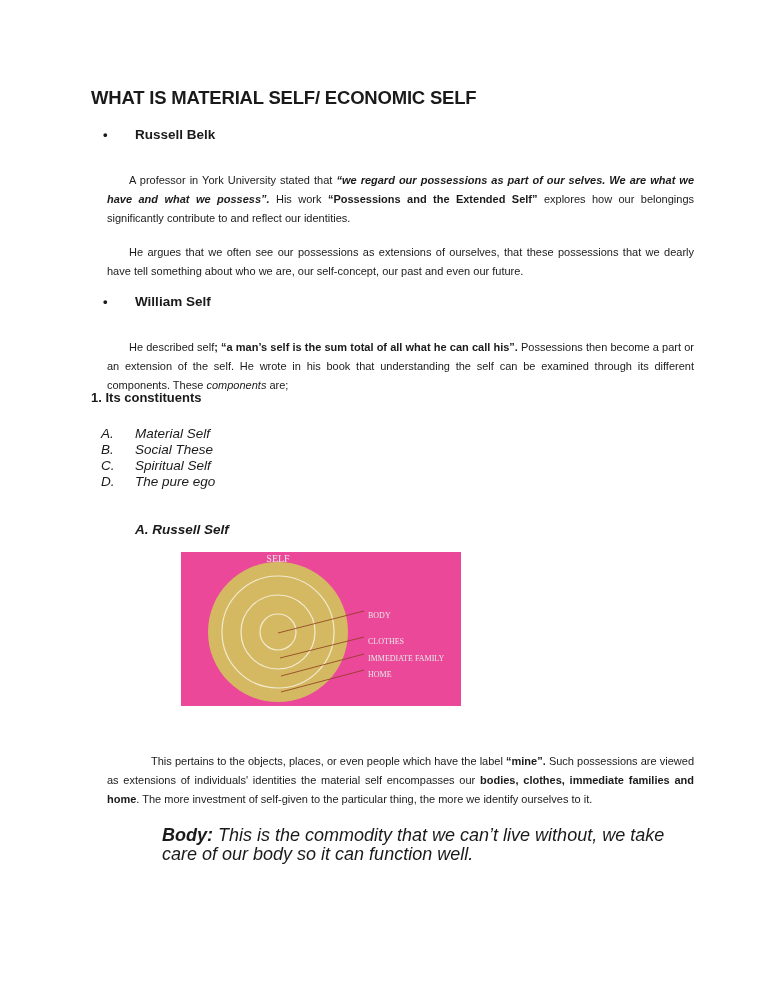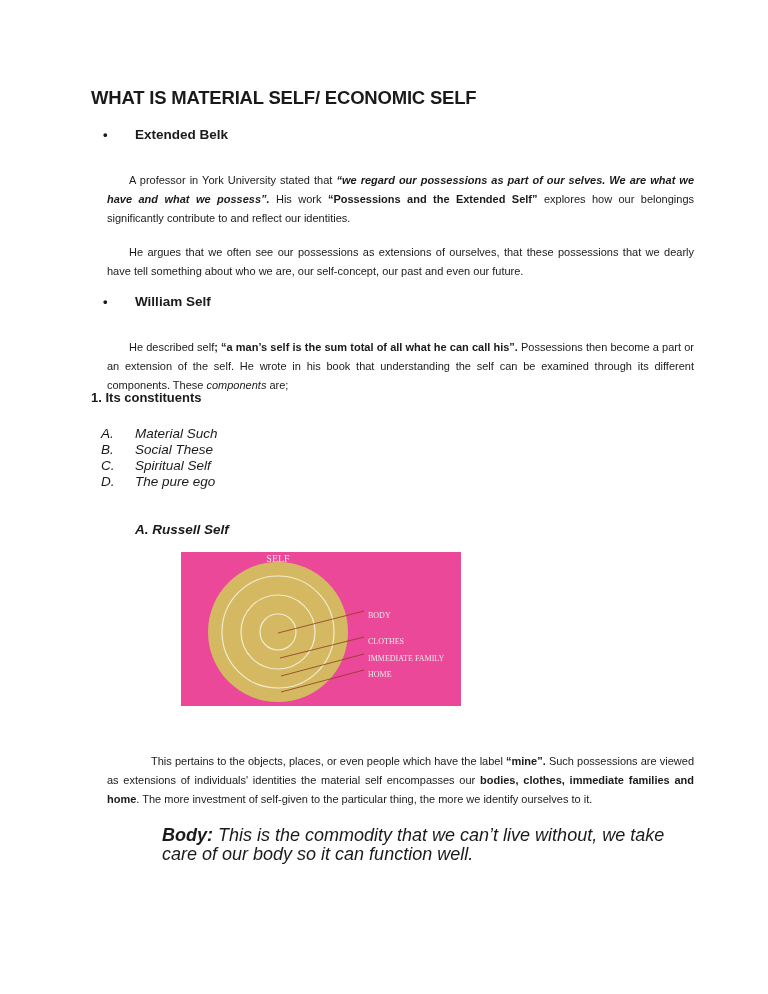--- a/index.html
+++ b/index.html
@@ -50,21 +50,21 @@
   </style>
 </head>
 <body>
 
 <div class="page">
 
   <h1 class="title">WHAT IS MATERIAL SELF/ ECONOMIC SELF</h1>
 
   <div class="bullet-head" style="top:127px">
     <span class="bullet-dot">•</span>
-    <span>Extended Belk</span>
+    <span>Russell Belk</span>
   </div>
 
   <p class="para" style="top:155px">
     <span>A professor in York University stated that </span><span class="bi">“we regard our possessions as part of our selves. We are what we have and what we possess”.</span><span> His work </span><span class="b">“Possessions and the Extended Self”</span><span> explores how our belongings significantly contribute to and reflect our identities.</span>
   </p>
 
   <p class="para" style="top:227px">He argues that we often see our possessions as extensions of ourselves, that these possessions that we dearly have tell something about who we are, our self-concept, our past and even our future.</p>
 
   <div class="bullet-head" style="top:294px">
     <span class="bullet-dot">•</span>
@@ -73,21 +73,21 @@
 
   <p class="para" style="top:322px">
     <span>He described self</span><span class="b">; “a man’s self is the sum total of all what he can call his”.</span><span> Possessions then become a part or an extension of the self. He wrote in his book that understanding the self can be examined through its different components. These </span><span class="i">components</span><span> are;</span>
   </p>
 
   <div class="section-head" style="top:390px">1. Its constituents</div>
 
   <ul class="alpha-list">
     <li>
         <span class="letter">A.</span>
-        <span>Material Such</span>
+        <span>Material Self</span>
       </li>
     <li>
         <span class="letter">B.</span>
         <span>Social These</span>
       </li>
     <li>
         <span class="letter">C.</span>
         <span>Spiritual Self</span>
       </li>
     <li>

